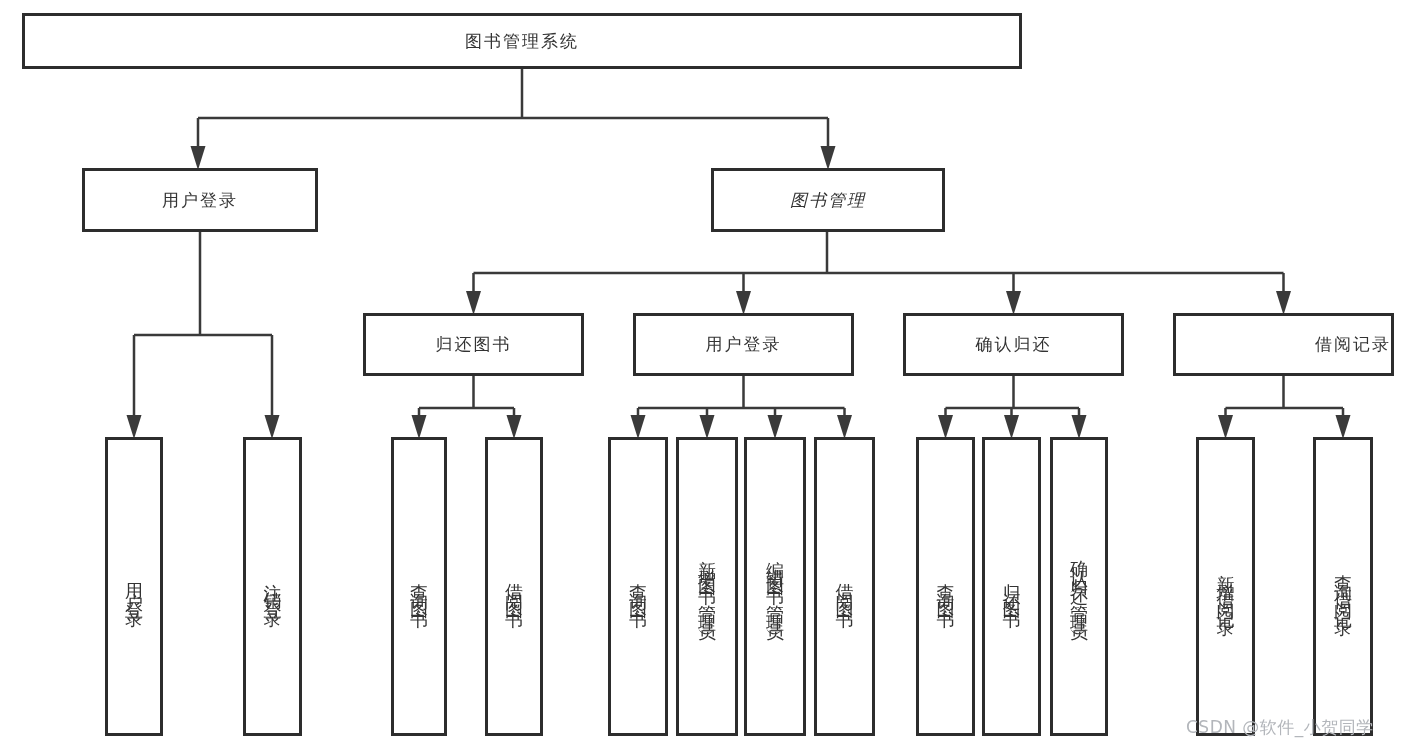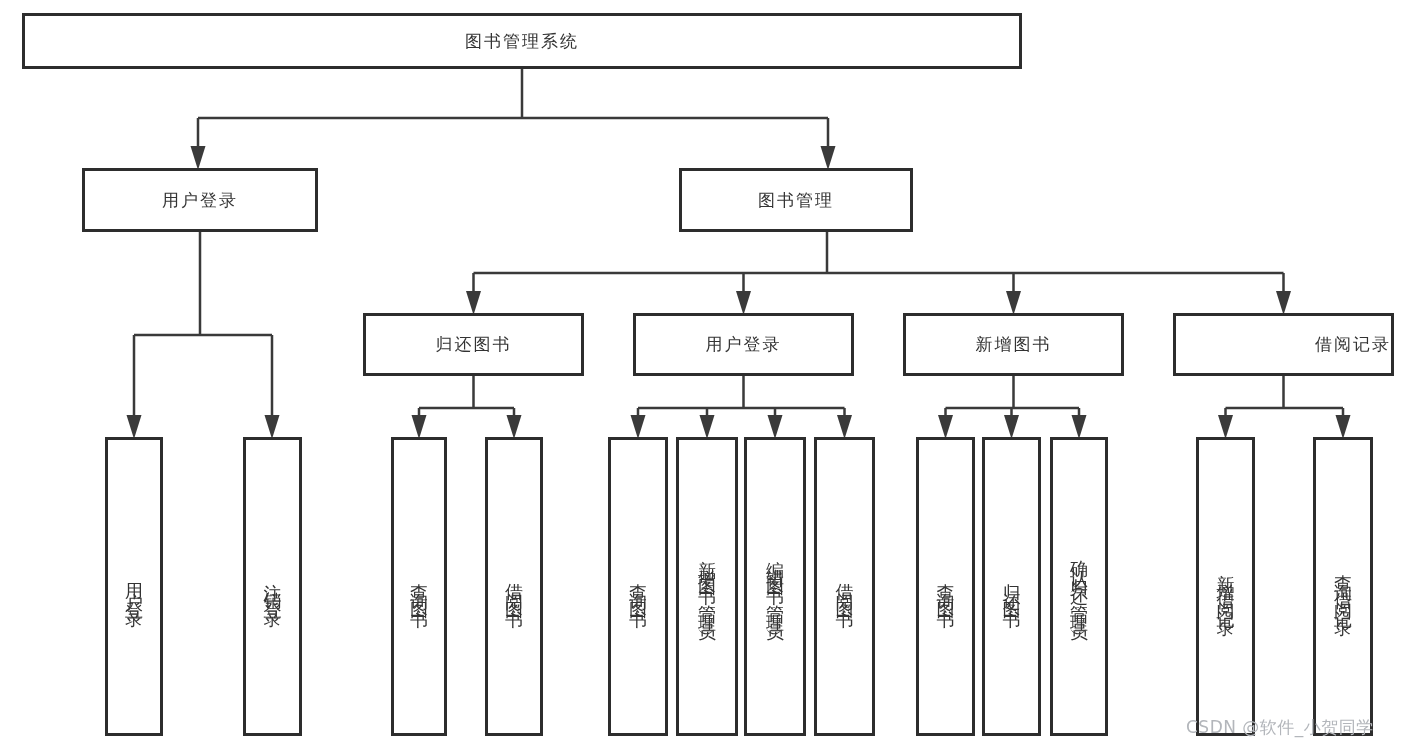--- a/index.html
+++ b/index.html
@@ -71,32 +71,32 @@
          M1225.5 439 l-7.5 -24 h15 z M1343 439 l-7.5 -24 h15 z" fill="#3a3a3a" stroke="none"></path>
   </svg>
 
   <div class="node hbox" style="left:22px; top:13px; width:1000px; height:56px;">
     <span>图书管理系统</span>
   </div>
 
   <div class="node hbox" style="left:82px; top:168px; width:236px; height:64px;">
     <span>用户登录</span>
   </div>
-  <div class="node hbox" style="left:679px; top:168px; width:234px; height:64px;">
+  <div class="node hbox" style="left:711px; top:168px; width:234px; height:64px;font-style:italic;">
     <span>图书管理</span>
   </div>
 
   <div class="node hbox" style="left:363px; top:313px; width:221px; height:63px;">
     <span>归还图书</span>
   </div>
   <div class="node hbox" style="left:633px; top:313px; width:221px; height:63px;">
     <span>用户登录</span>
   </div>
   <div class="node hbox" style="left:903px; top:313px; width:221px; height:63px;">
-    <span>新增图书</span>
+    <span>确认归还</span>
   </div>
   <div class="node hbox" style="left:1173px; top:313px; width:221px; height:63px;justify-content:flex-end;">
     <span>借阅记录</span>
   </div>
 
   <div class="node vbox" style="left:105px; top:437px; width:58px; height:299px;">
     <span class="vtext">用户登录</span>
   </div>
   <div class="node vbox" style="left:243px; top:437px; width:59px; height:299px;">
     <span class="vtext">注销登录</span>

